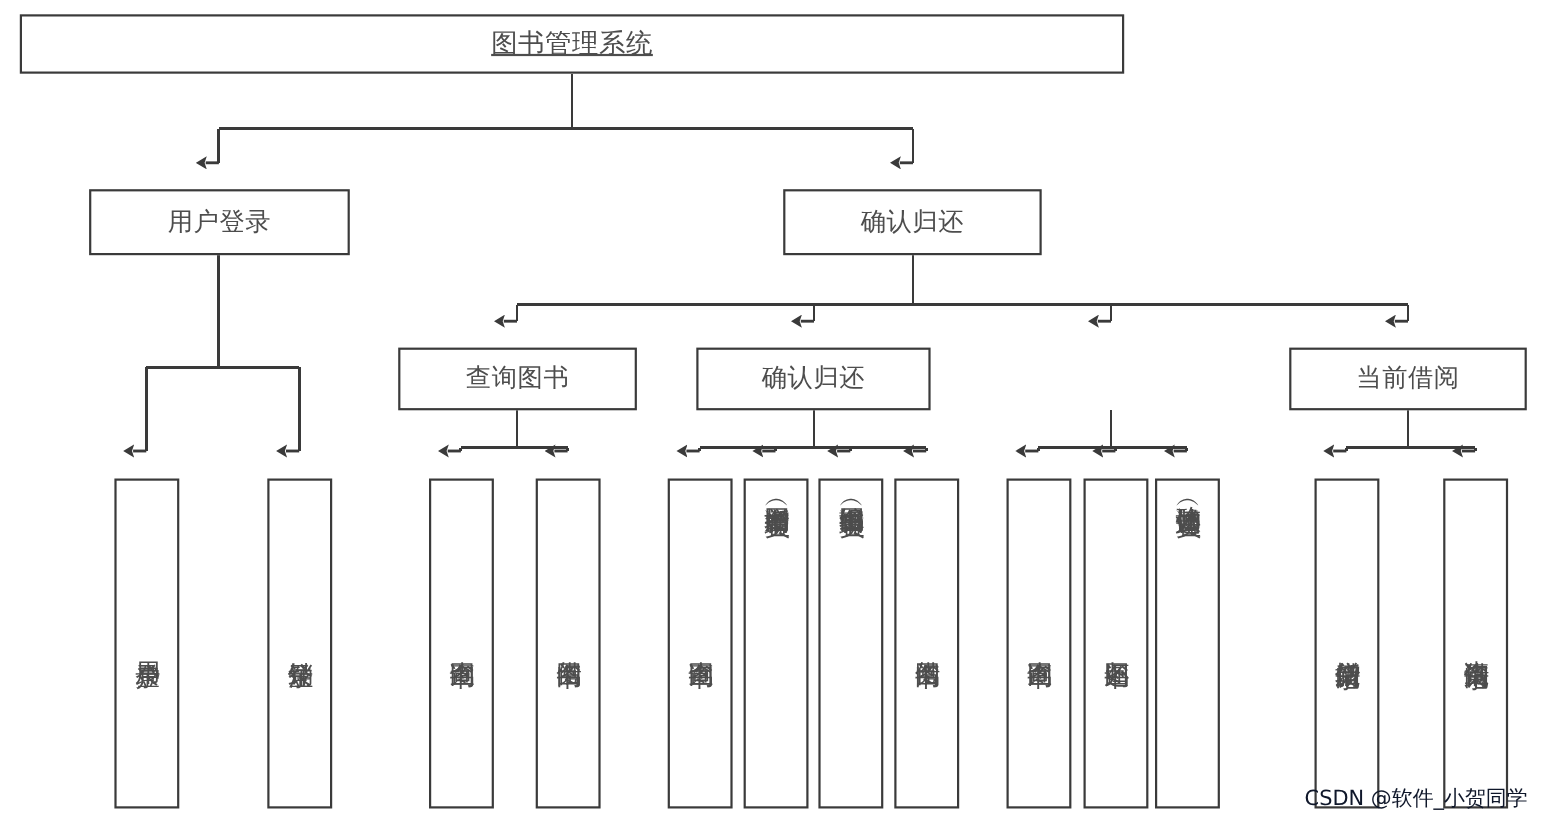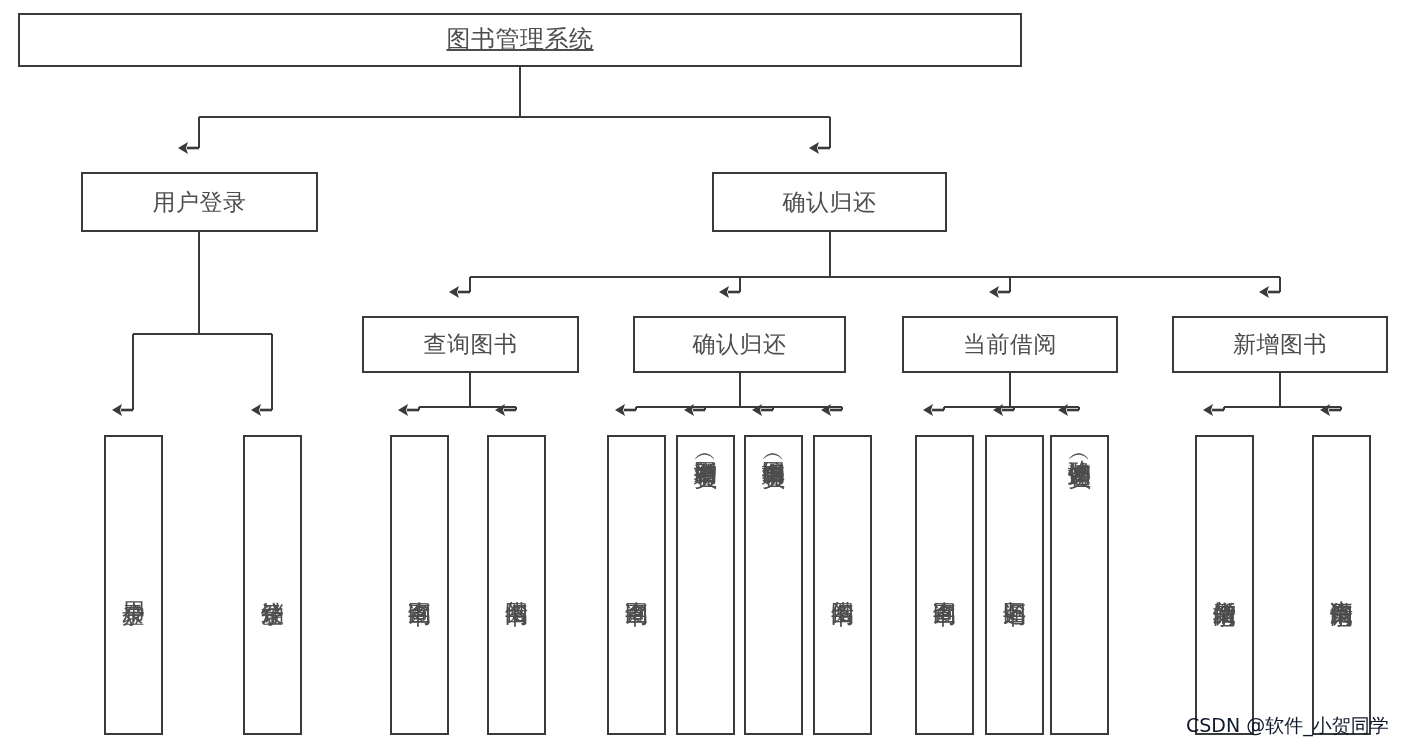--- a/index.html
+++ b/index.html
@@ -166,25 +166,22 @@
   <div class="node horiz" style="left:712px; top:172px; width:235px; height:60px;">
     <span class="label">确认归还</span>
   </div>
 
   <div class="node horiz" style="left:362px; top:316px; width:217px; height:57px;">
     <span class="label">查询图书</span>
   </div>
   <div class="node horiz" style="left:633px; top:316px; width:213px; height:57px;">
     <span class="label">确认归还</span>
   </div>
-  <div class="node horiz" style="left:902px; top:316px; width:216px; height:57px;">
+  <div class="node horiz" style="left:1172px; top:316px; width:216px; height:57px;">
     <span class="label">当前借阅</span>
-  </div>
-  <div class="node horiz" style="left:1172px; top:316px; width:216px; height:57px;">
-    <span class="label">新增图书</span>
   </div>
 
   <div class="node vert center" style="left:104px; top:435px; width:59px; height:300px;">
     <span class="label">用户登录</span>
   </div>
   <div class="node vert center" style="left:243px; top:435px; width:59px; height:300px;">
     <span class="label">注销登录</span>
   </div>
 
   <div class="node vert center" style="left:390px; top:435px; width:59px; height:300px;">

